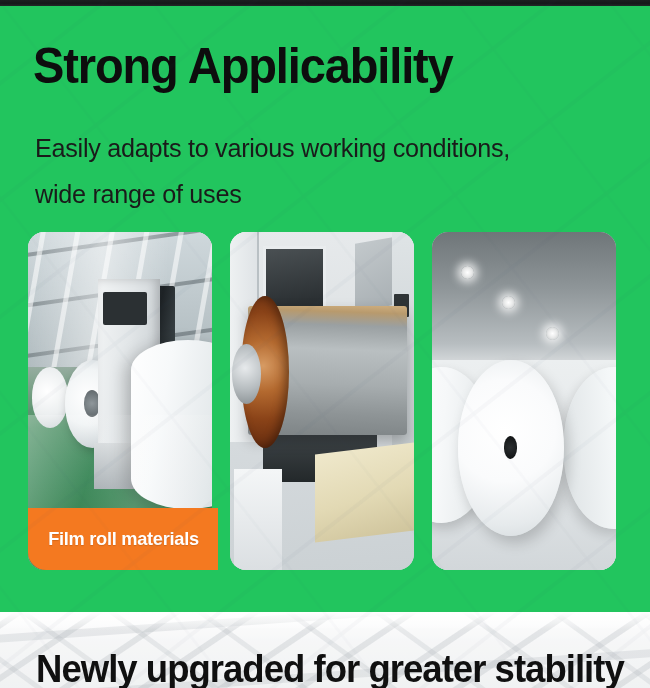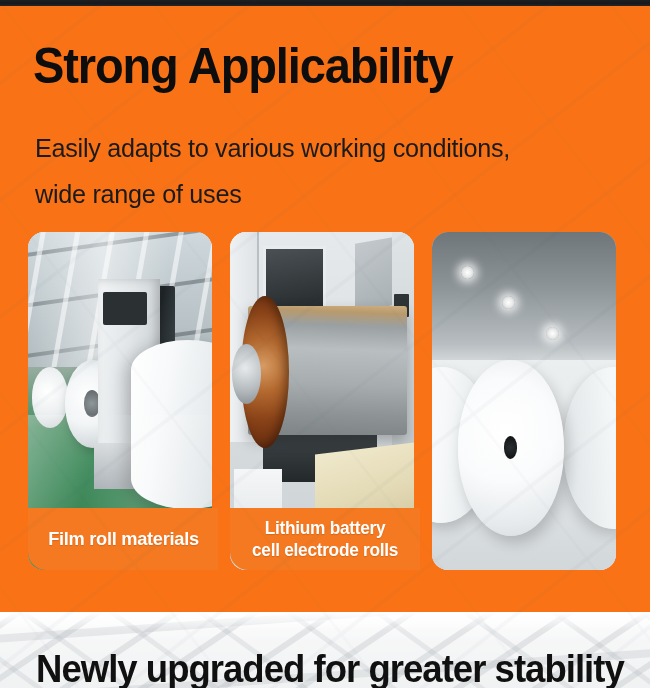--- a/index.html
+++ b/index.html
@@ -9,21 +9,21 @@
     height: 688px;
     overflow: hidden;
     background: #ffffff;
     font-family: "Liberation Sans", sans-serif;
   }
 
   #page {
     position: relative;
     width: 650px;
     height: 688px;
-    background: #f97316;
+    background: #22c55e;
     overflow: hidden;
   }
 
   
   .watermark-layer {
     position: absolute;
     inset: 0;
     pointer-events: none;
     z-index: 40;
     opacity: 0.055;
@@ -465,26 +465,20 @@
     </div>
 
     <div class="cap-wrap">
 
       <div class="caption cap-1">
         <div class="caption-text">
           <span>Film roll materials</span>
         </div>
       </div>
 
-      <div class="caption cap-2 two-line">
-        <div class="caption-text">
-          <div>Lithium battery</div>
-          <div>cell electrode rolls</div>
-        </div>
-      </div>
 
 
     </div>
   </div>
 
   <div class="bottom">
     <div class="bottom-bg"></div>
     <div class="bottom-fade-top"></div>
     <div class="bottom-title">Newly upgraded for greater stability</div>
   </div>

